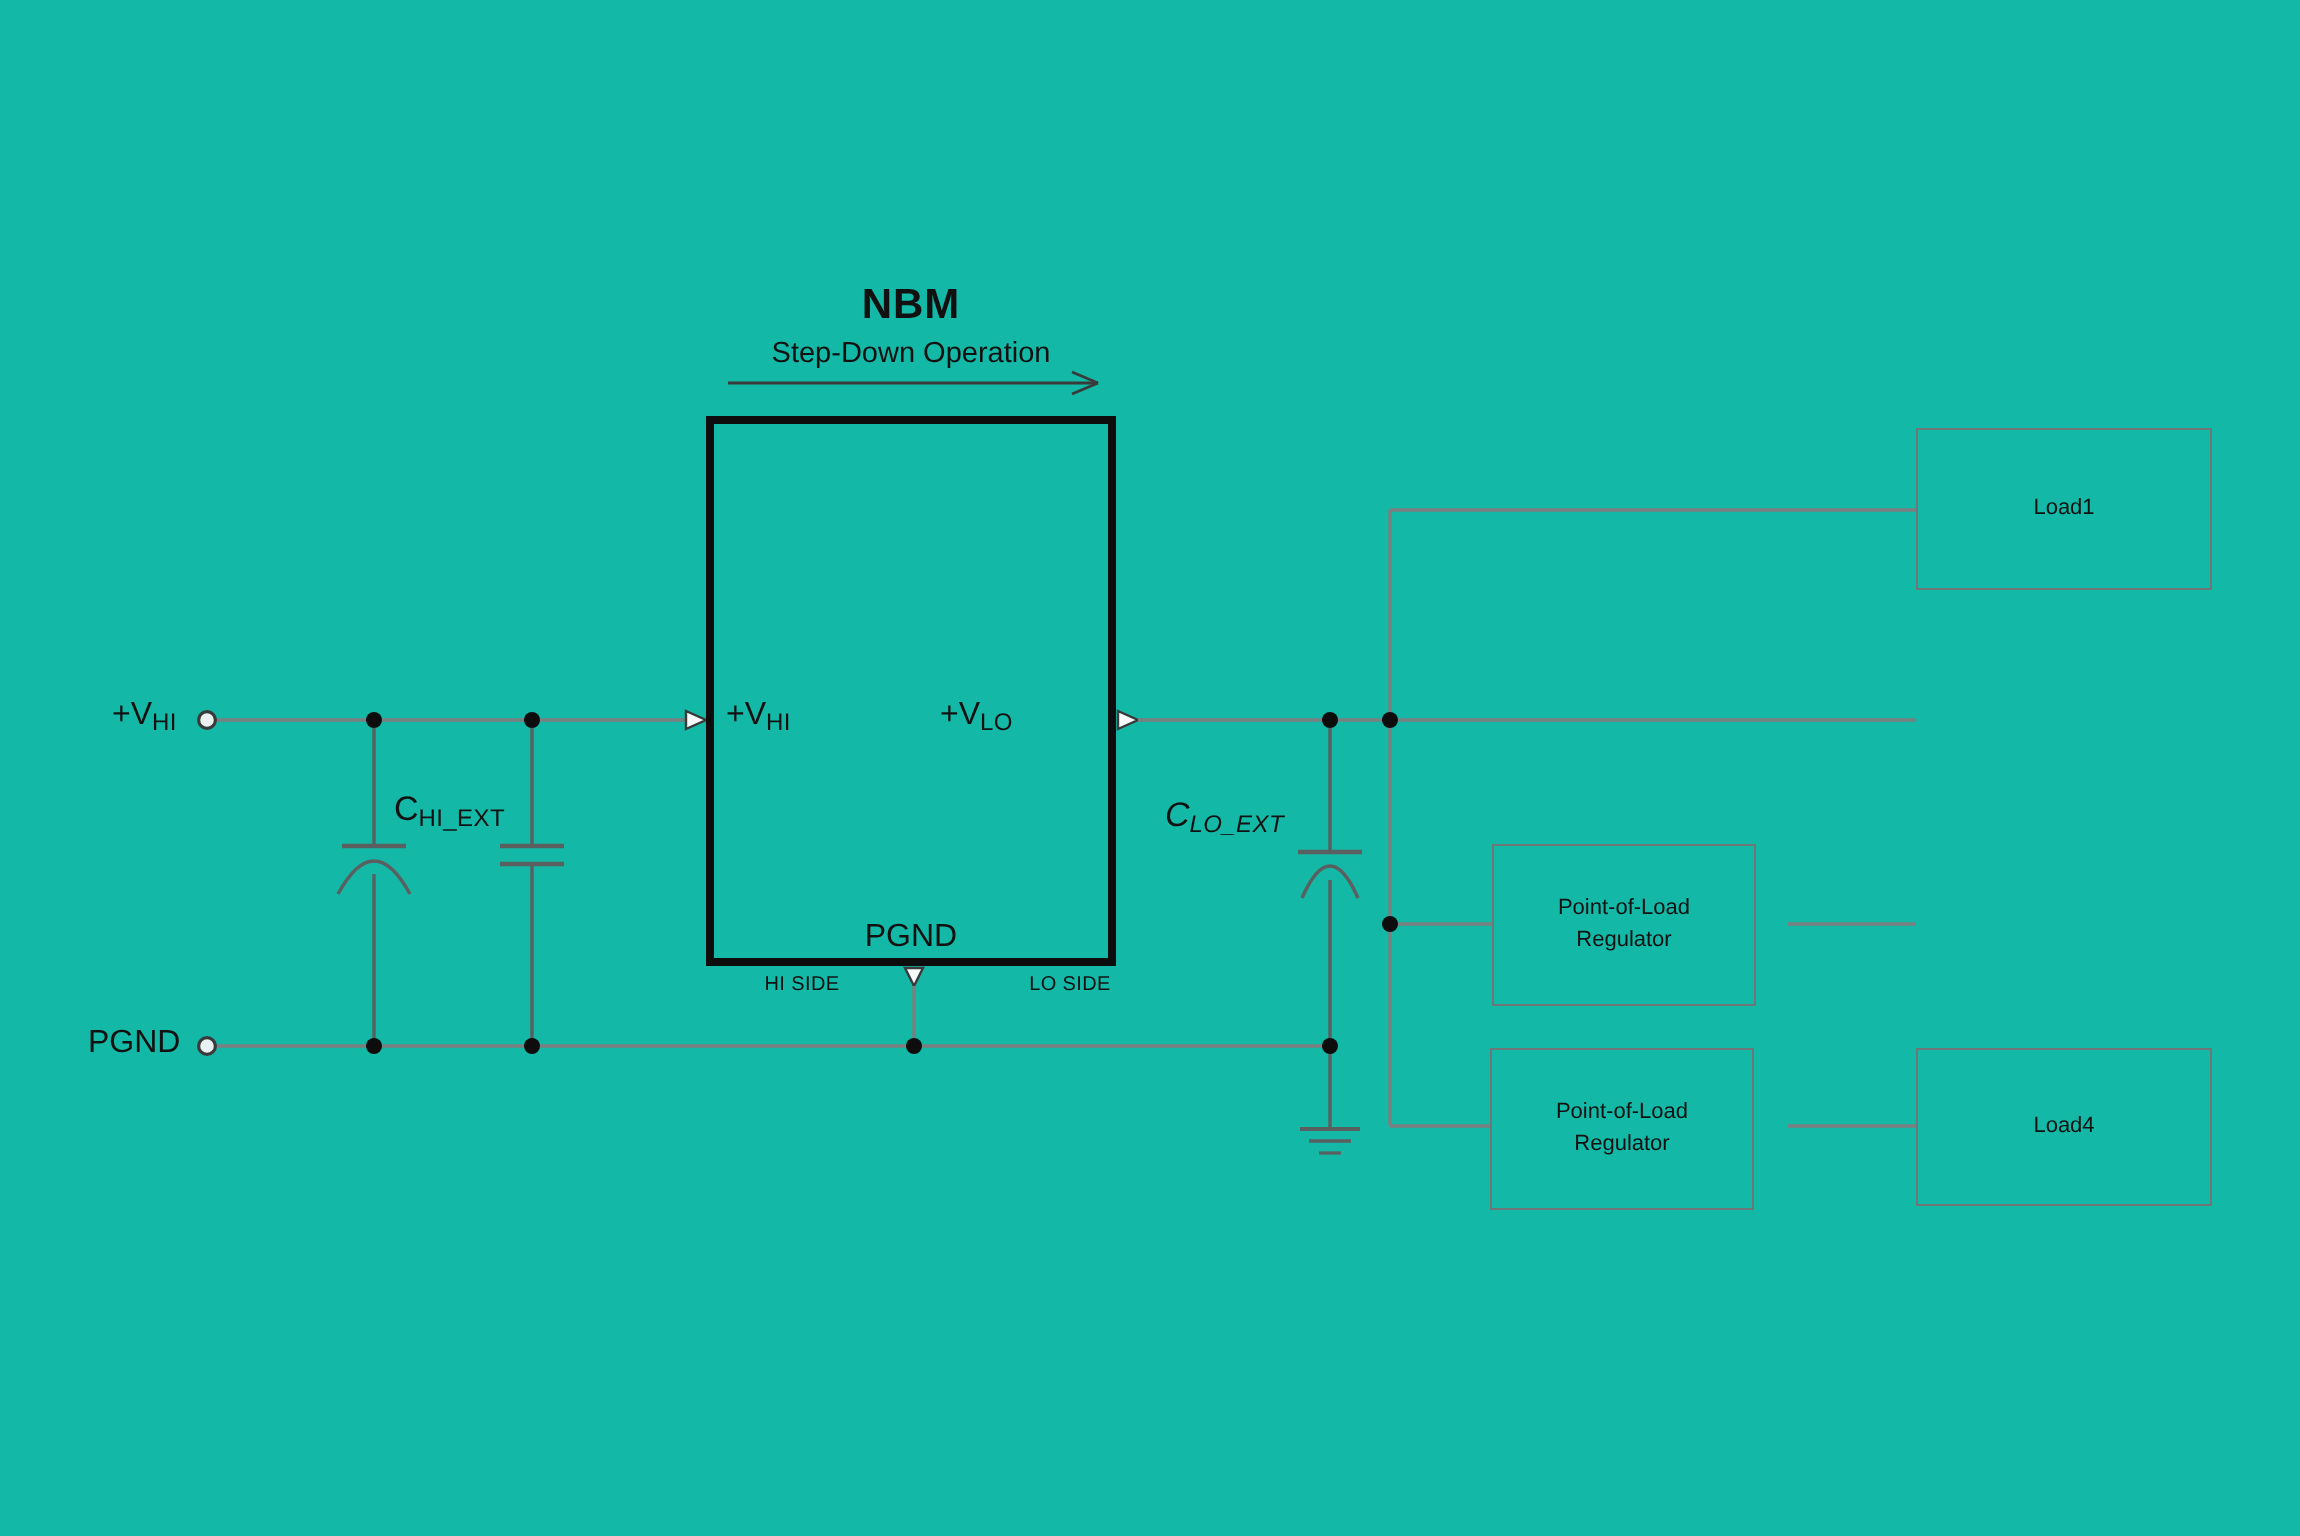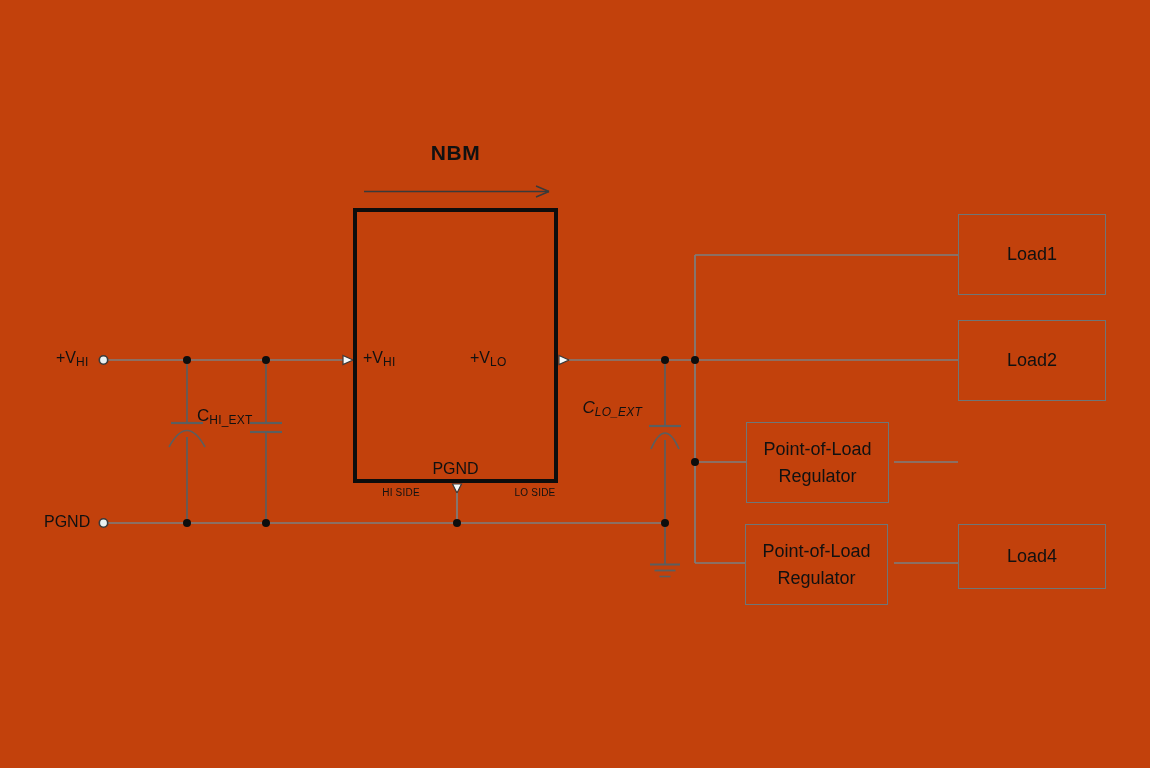--- a/index.html
+++ b/index.html
@@ -4,21 +4,21 @@
 <style>
   html,body{margin:0;padding:0;}
   body{
     font-family:"Liberation Sans", sans-serif;
     background:#dfe9ea;
   }
   .canvas{
     position:relative;
     width:1150px;
     height:768px;
-    background:#c2410c;
+    background:#14b8a6;
     overflow:hidden;
     color:#111;
   }
   .wires-svg{
     position:absolute;
     left:0;top:0;
     width:1150px;height:768px;
   }
   .lbl{
     position:absolute;
@@ -58,24 +58,24 @@
     text-align:center;
     box-sizing:border-box;
     background:transparent;
   }
   .nbm-box{
     left:353px;top:208px;width:205px;height:275px;
     border:4px solid #0d0d0d;
   }
   .small-box{
     border:1.5px solid #6e7678;
-    font-size:18px;
+    font-size:11px;
     line-height:1.45;
   }
-  .pol-box{width:143px;height:81px;padding:0 12px;}
+  .pol-box{width:132px;height:81px;padding:0 12px;}
   .load-box{width:148px;height:81px;}
 </style>
 </head>
 <body>
 
 <div class="canvas">
 
   <svg class="wires-svg" viewBox="0 0 1150 768" xmlns="http://www.w3.org/2000/svg">
 
     <g stroke="#3a3a3a" stroke-width="1.4" fill="none">
@@ -139,27 +139,28 @@
       <circle cx="187" cy="523" r="4"></circle>
       <circle cx="266" cy="523" r="4"></circle>
       <circle cx="457" cy="523" r="4"></circle>
       <circle cx="665" cy="523" r="4"></circle>
     </g>
   </svg>
 
   <div class="box nbm-box"></div>
 
   <div class="lbl title">NBM</div>
+  <div class="lbl subtitle">Step-Down Operation</div>
 
   <div class="lbl term-label" style="left:56px;top:349px;">
     <span>+V</span><sub>HI</sub>
   </div>
   <div class="lbl term-label" style="left:44px;top:513px;">PGND</div>
 
-  <div class="lbl cap-label" style="left:197px;top:395px;margin-top:11px;">
+  <div class="lbl cap-label" style="left:197px;top:395px;">
     <span>C</span><sub>HI_EXT</sub>
   </div>
   <div class="lbl cap-label" style="left:580px;width:62px;top:398px;text-align:right;font-style:italic;">
     <span>C</span><sub>LO_EXT</sub>
   </div>
 
   <div class="lbl pin-label" style="left:363px;top:349px;">
     <span>+V</span><sub>HI</sub>
   </div>
   <div class="lbl pin-label" style="left:470px;width:82px;top:349px;text-align:left;">
@@ -173,20 +174,17 @@
   <div class="box small-box pol-box" style="left:746px;top:422px;">
     <span style="white-space:normal;">Point-of-Load Regulator</span>
   </div>
   <div class="box small-box pol-box" style="left:745px;top:524px;">
     <span style="white-space:normal;">Point-of-Load Regulator</span>
   </div>
 
   <div class="box small-box load-box" style="left:958px;top:214px;">
     <span>Load1</span>
   </div>
-  <div class="box small-box load-box" style="left:958px;top:320px;">
-    <span>Load2</span>
-  </div>
-  <div class="box small-box load-box" style="left:958px;top:524px;height:65px;">
+  <div class="box small-box load-box" style="left:958px;top:524px;height:79px;">
     <span>Load4</span>
   </div>
 
 </div>
 
 </body></html>

